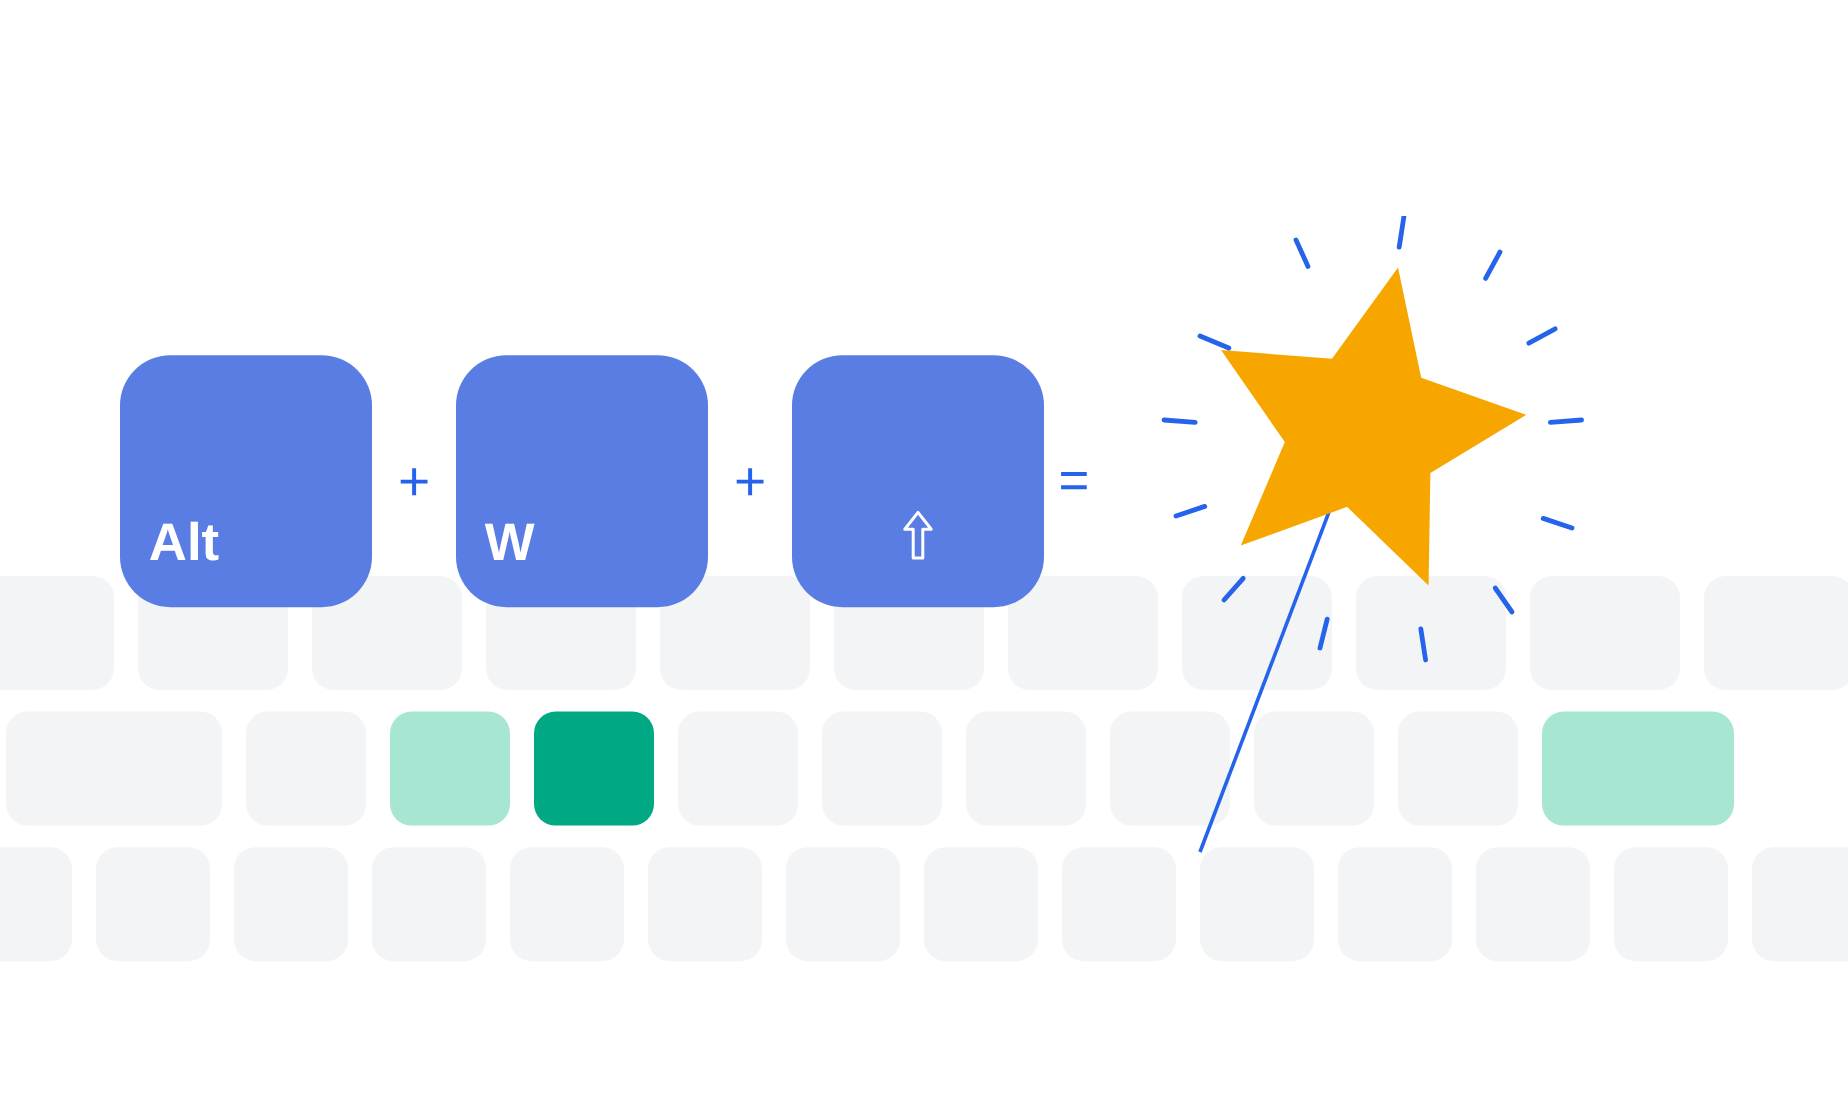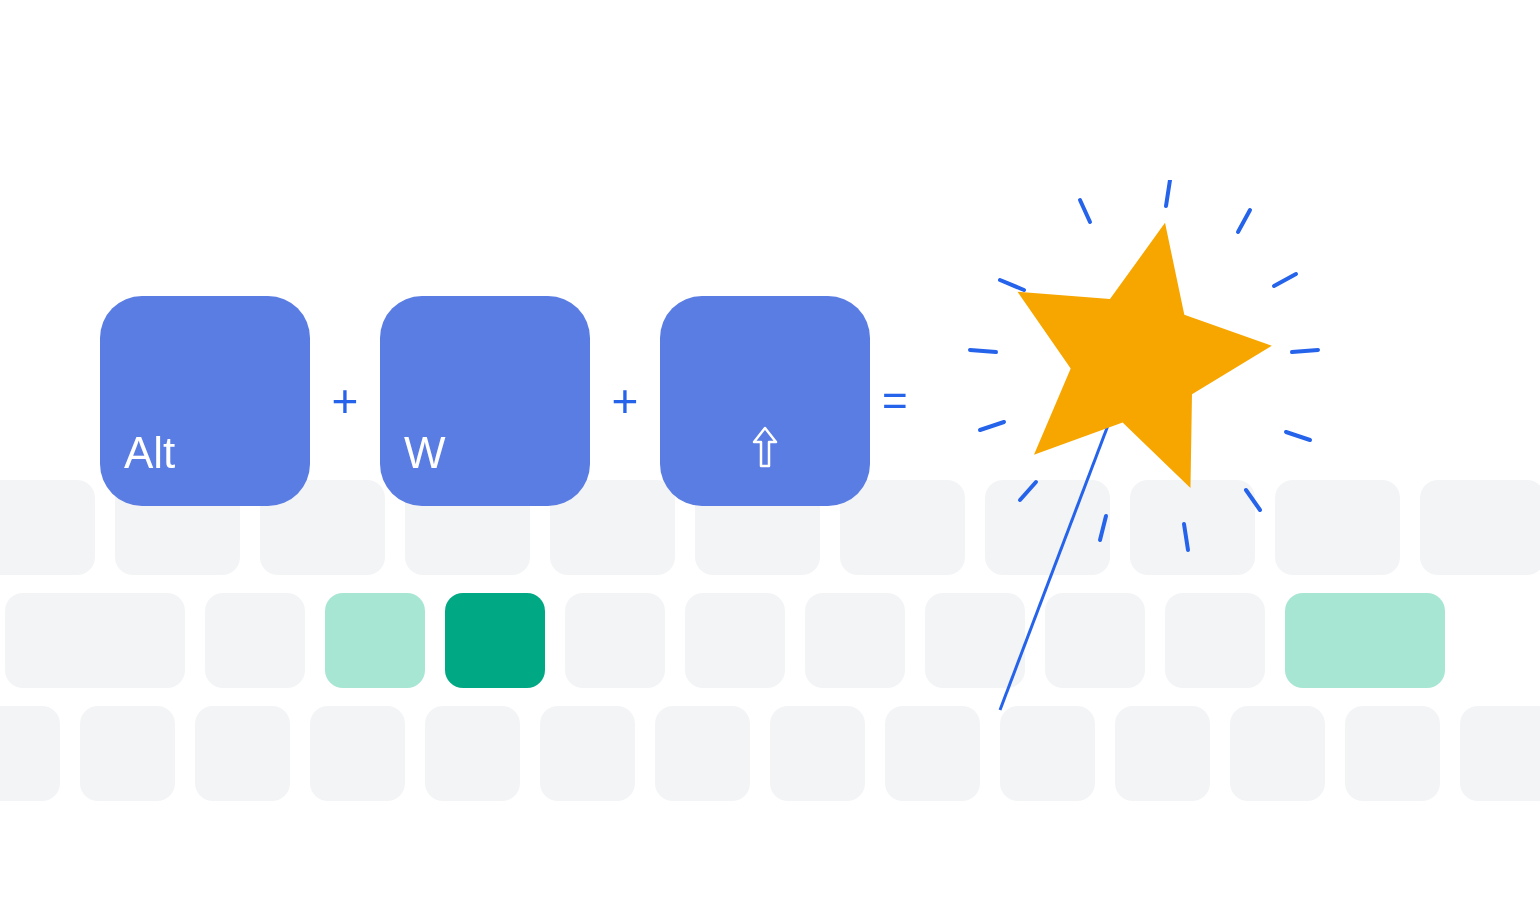--- a/index.html
+++ b/index.html
@@ -14,21 +14,21 @@
   .bgkey.mint { background: #a6e6d2; }
   .bgkey.teal { background: #00A884; }
 
   
   .shortcut { position: absolute; left: 100px; top: 296px; display: flex; align-items: center; }
   .key {
     width: 210px; height: 210px; border-radius: 42px;
     background: #5a7de3;
     display: flex; align-items: flex-end; justify-content: flex-start;
     padding: 0 0 28px 24px;
-    color: #ffffff; font-size: 44px; font-weight: 400;
+    color: #ffffff; font-size: 44px; font-weight: 700;
   }
   .key.center { justify-content: center; padding-left: 0; }
   .op { width: 70px; text-align: center; color: #2563eb; font-size: 46px; font-weight: 300; }
   .eq { color: #2563eb; font-size: 44px; letter-spacing: 6px; margin-left: 12px; }
 
   
   .wandwrap { position: absolute; left: 940px; top: 180px; width: 420px; height: 560px; }
 </style>
 </head>
 <body>

